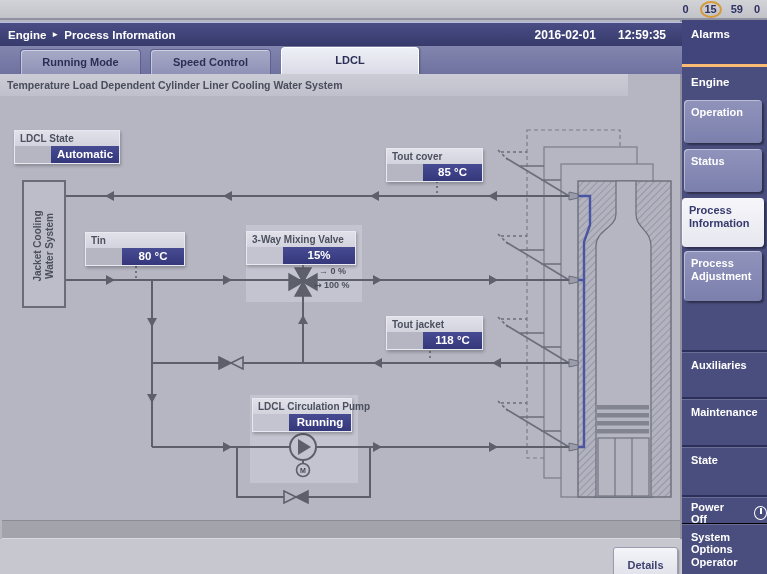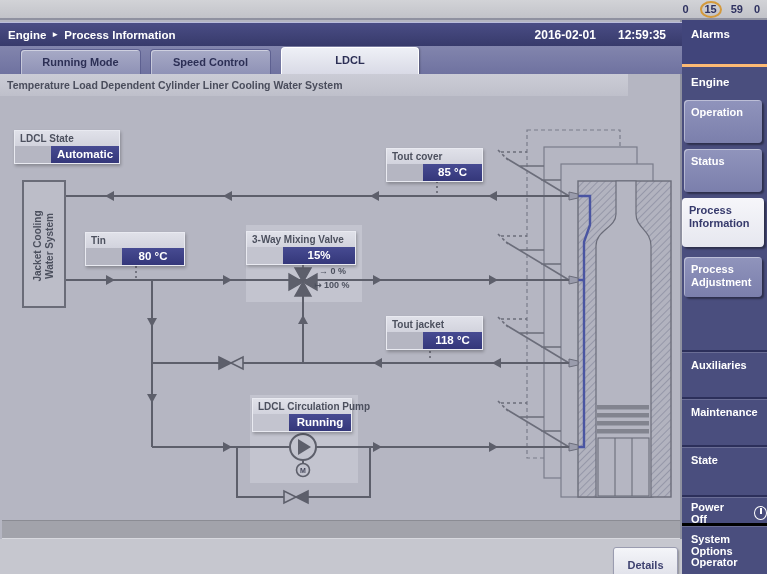--- a/index.html
+++ b/index.html
@@ -285,26 +285,26 @@
     </div>
   </div>
 
   <div class="sidebar">
     <div class="sb-alarms">Alarms</div>
     <div class="sb-section">Engine</div>
 
     <div class="sb-btn" style="top:80px;height:43px;">Operation</div>
     <div class="sb-btn" style="top:129px;height:43px;">Status</div>
     <div class="sb-btn selected" style="top:178px;height:49px;">Process Information</div>
-    <div class="sb-btn" style="top:237px;height:40px;">Process Adjustment</div>
+    <div class="sb-btn" style="top:231px;height:50px;">Process Adjustment</div>
 
     <div class="sb-flat" style="top:330px;height:47px;">Auxiliaries</div>
     <div class="sb-flat" style="top:377px;height:48px;">Maintenance</div>
     <div class="sb-flat" style="top:425px;height:50px;">State</div>
 
     <div class="sb-flat power-row" style="top:475px;height:28px;padding-top:6px;">
       <span>Power Off</span>
       <span class="power-icon"></span>
     </div>
-    <div class="sb-flat" style="top:503px;height:26px;border-top:3px solid #000000;">System Options</div>
+    <div class="sb-flat" style="top:503px;height:26px;border-top:1px solid #000000;">System Options</div>
     <div class="sb-flat" style="top:529px;height:25px;border-top:none;box-shadow:none;">Operator</div>
   </div>
 </div>
 
 </body></html>

